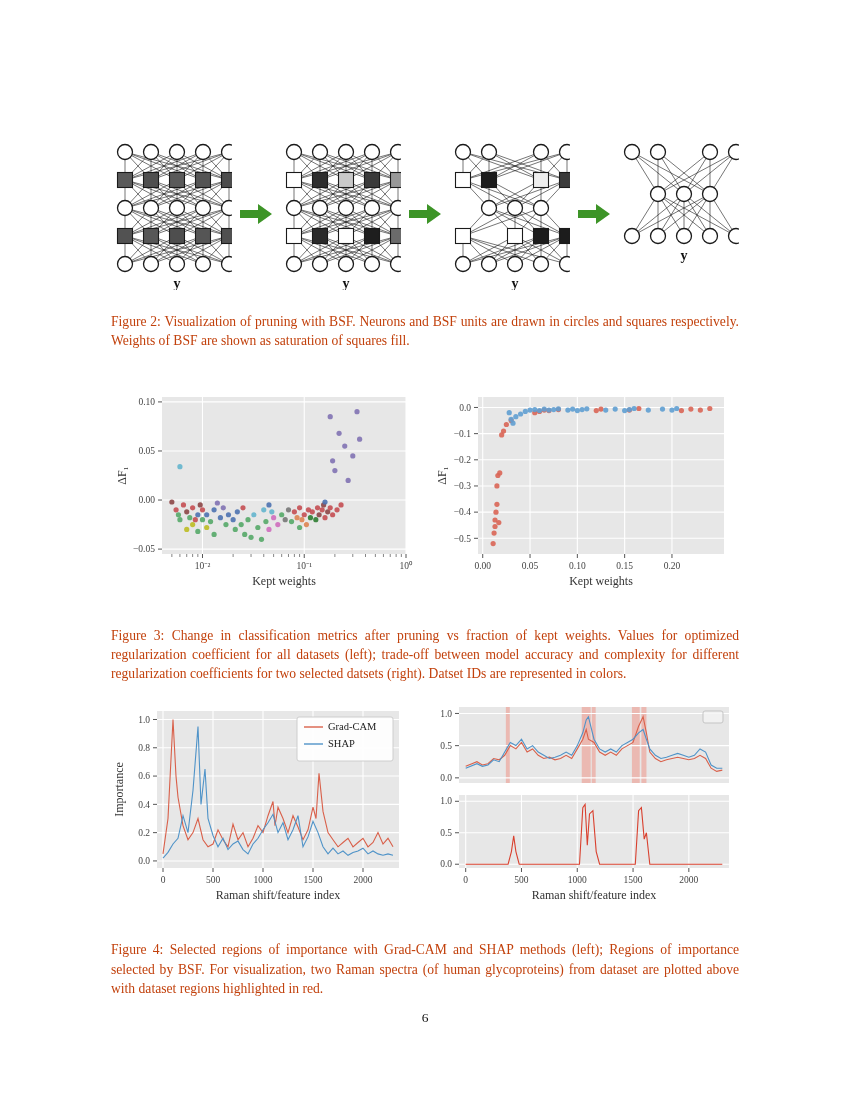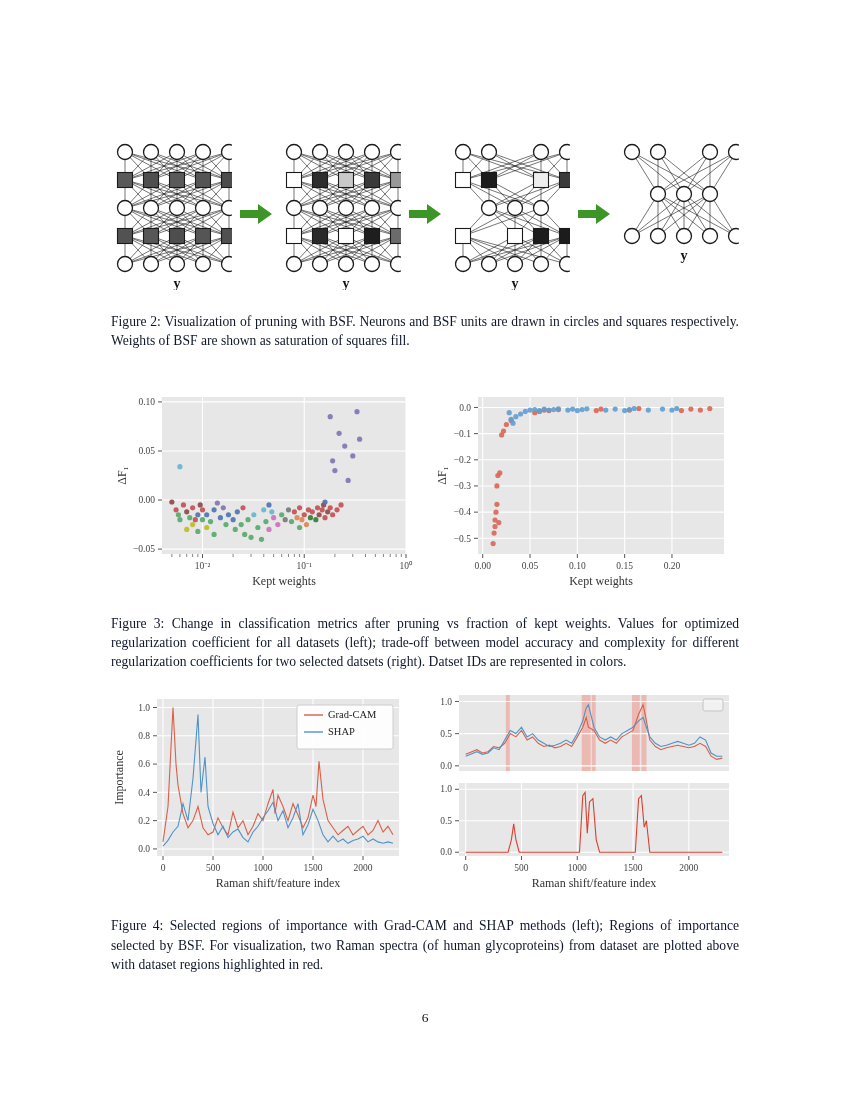--- a/index.html
+++ b/index.html
@@ -4,23 +4,23 @@
 <style>
   html,body{margin:0;padding:0;background:#888;}
   .page{
     width:850px;height:1100px;background:#ffffff;margin:0 auto;position:relative;
     font-family:"Liberation Serif",serif;color:#111;overflow:hidden;
   }
   .content{width:628px;margin:0 auto;padding-top:138px;}
   .fig2-row{display:flex;align-items:center;justify-content:center;gap:6px;}
   .arrow-wrap{display:flex;align-items:center;}
   .caption{
-    margin-top:22px;font-size:13.6px;line-height:1.42;text-align:justify;color:#0f172a;
+    margin-top:22px;font-size:13.6px;line-height:1.42;text-align:justify;color:#c2410c;
   }
-  .caption.c3{margin-top:24px;}
+  .caption.c3{margin-top:36px;}
   .fig3-row{display:flex;gap:18px;margin-top:34px;justify-content:center;}
   .fig4-row{display:flex;gap:14px;margin-top:16px;justify-content:center;align-items:flex-start;}
   .fig4-right-col{display:flex;flex-direction:column;}
   svg.chart text{font-family:"Liberation Serif",serif;}
   .page-number{position:absolute;bottom:74px;left:0;right:0;text-align:center;font-size:13.5px;}
 </style>
 </head>
 <body>
 
 <div class="page">

